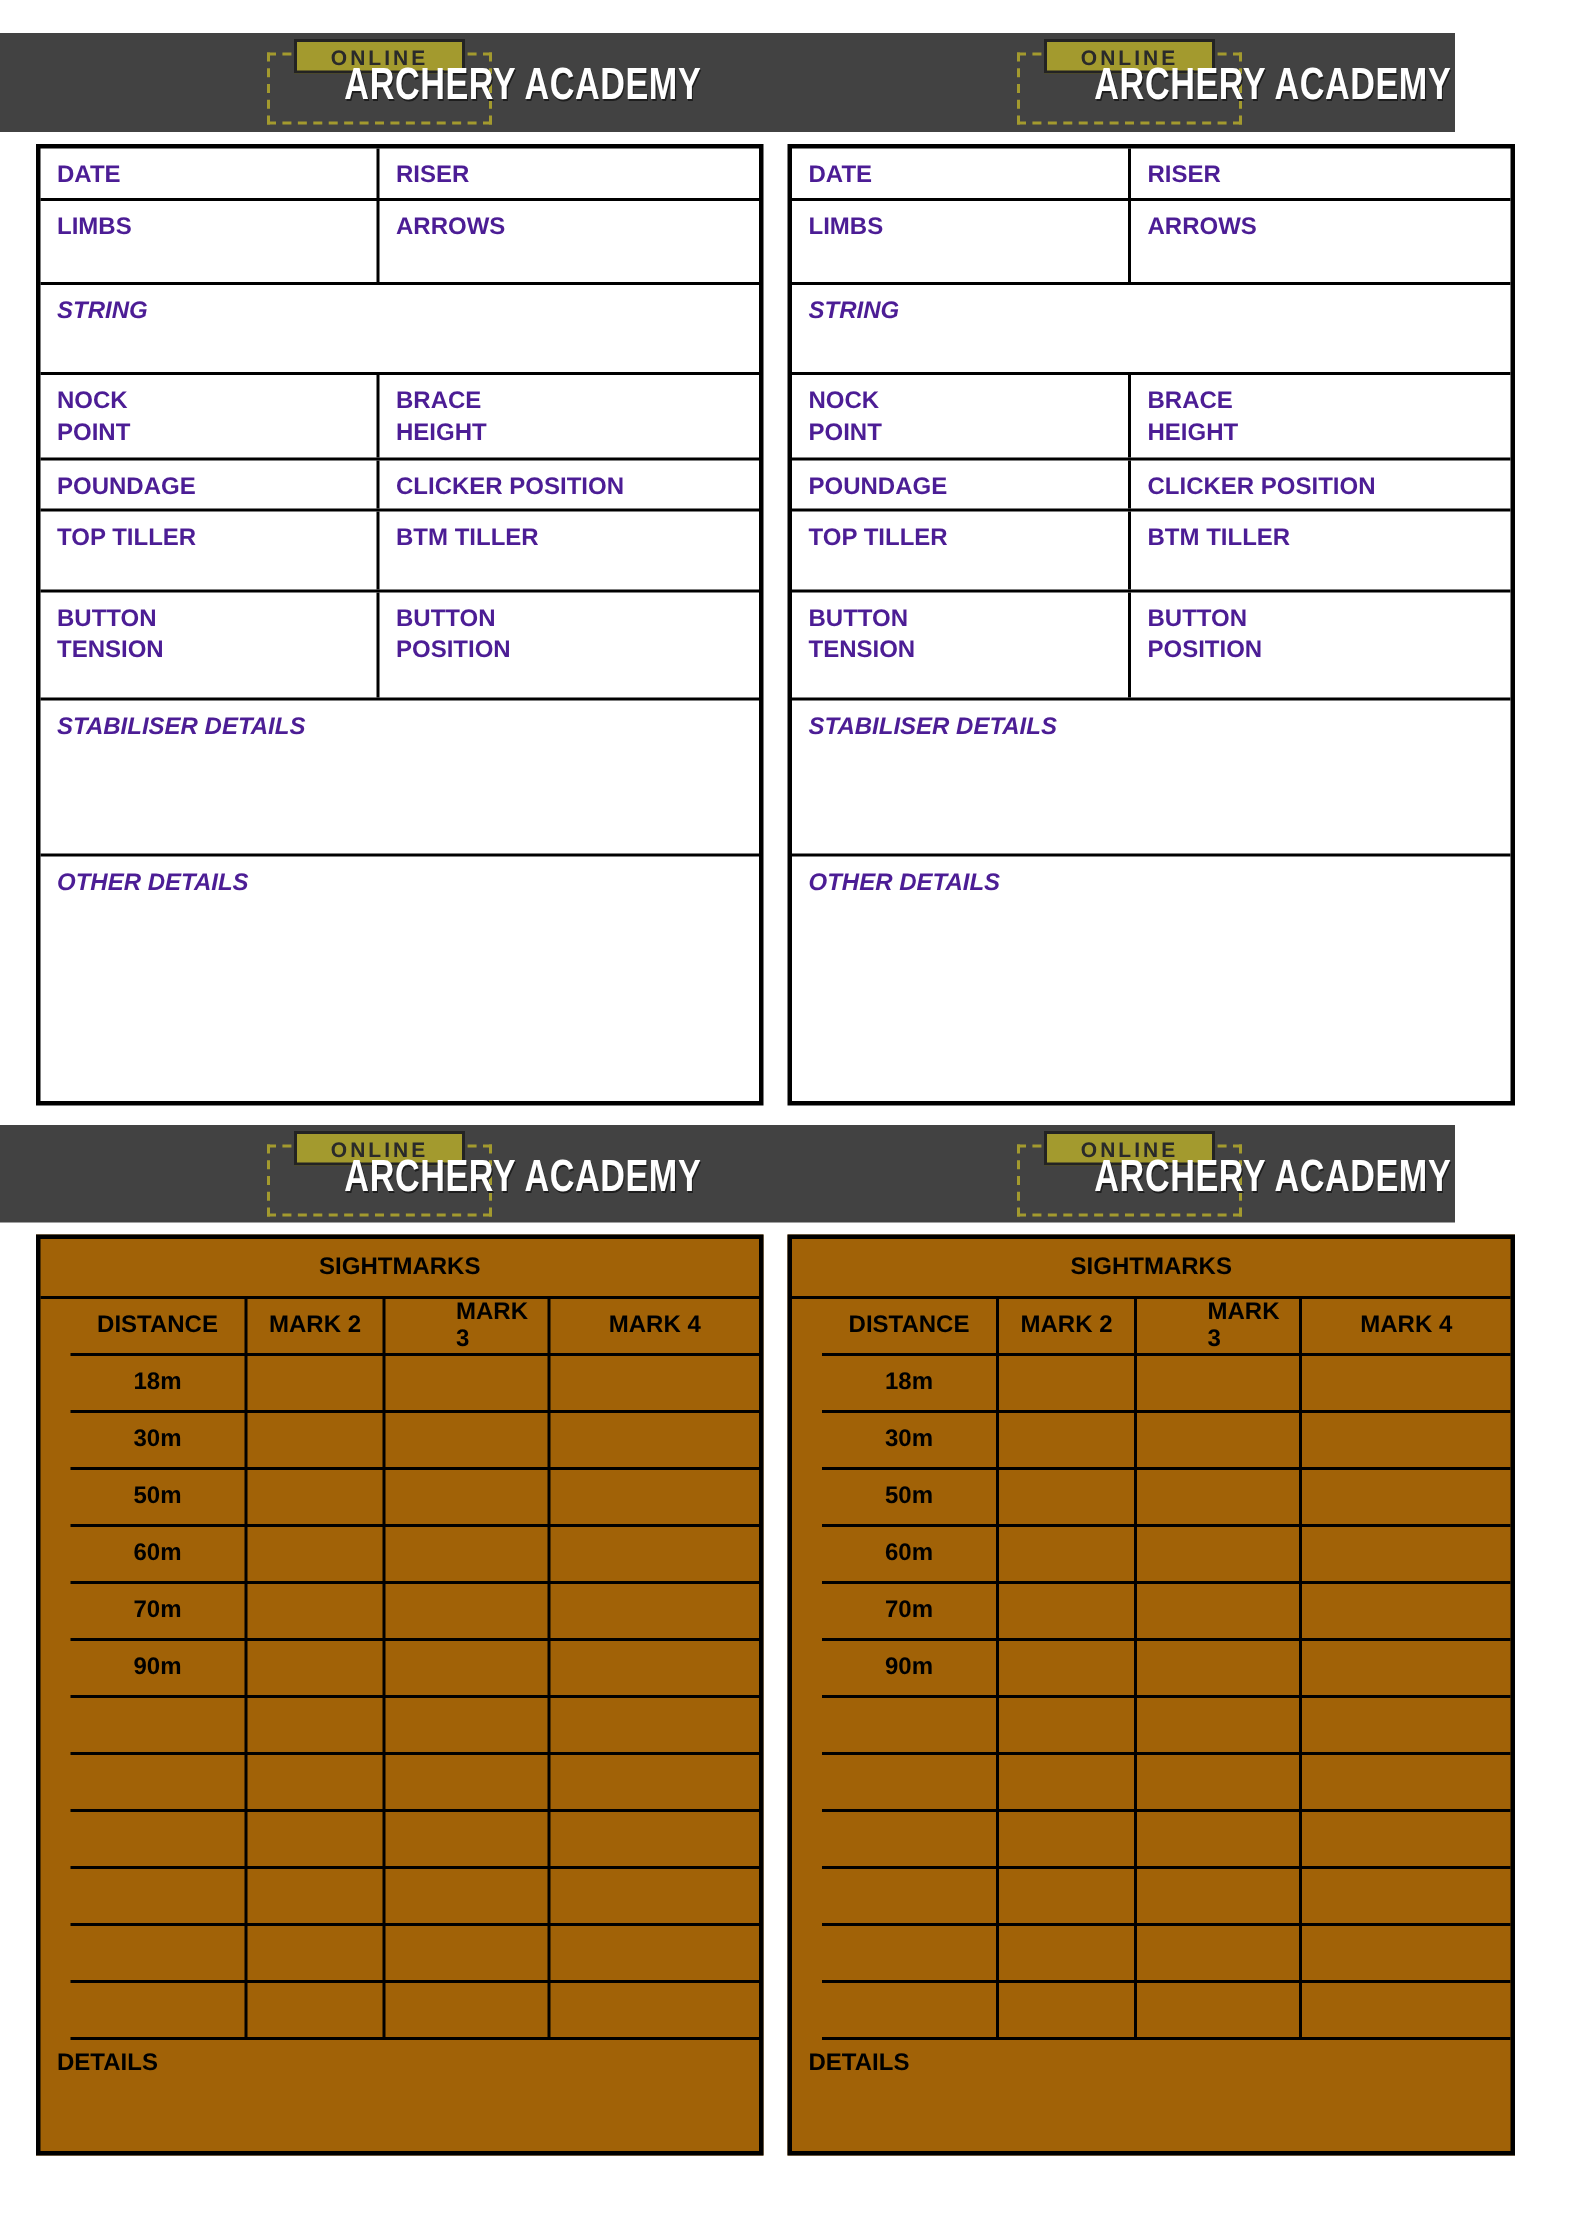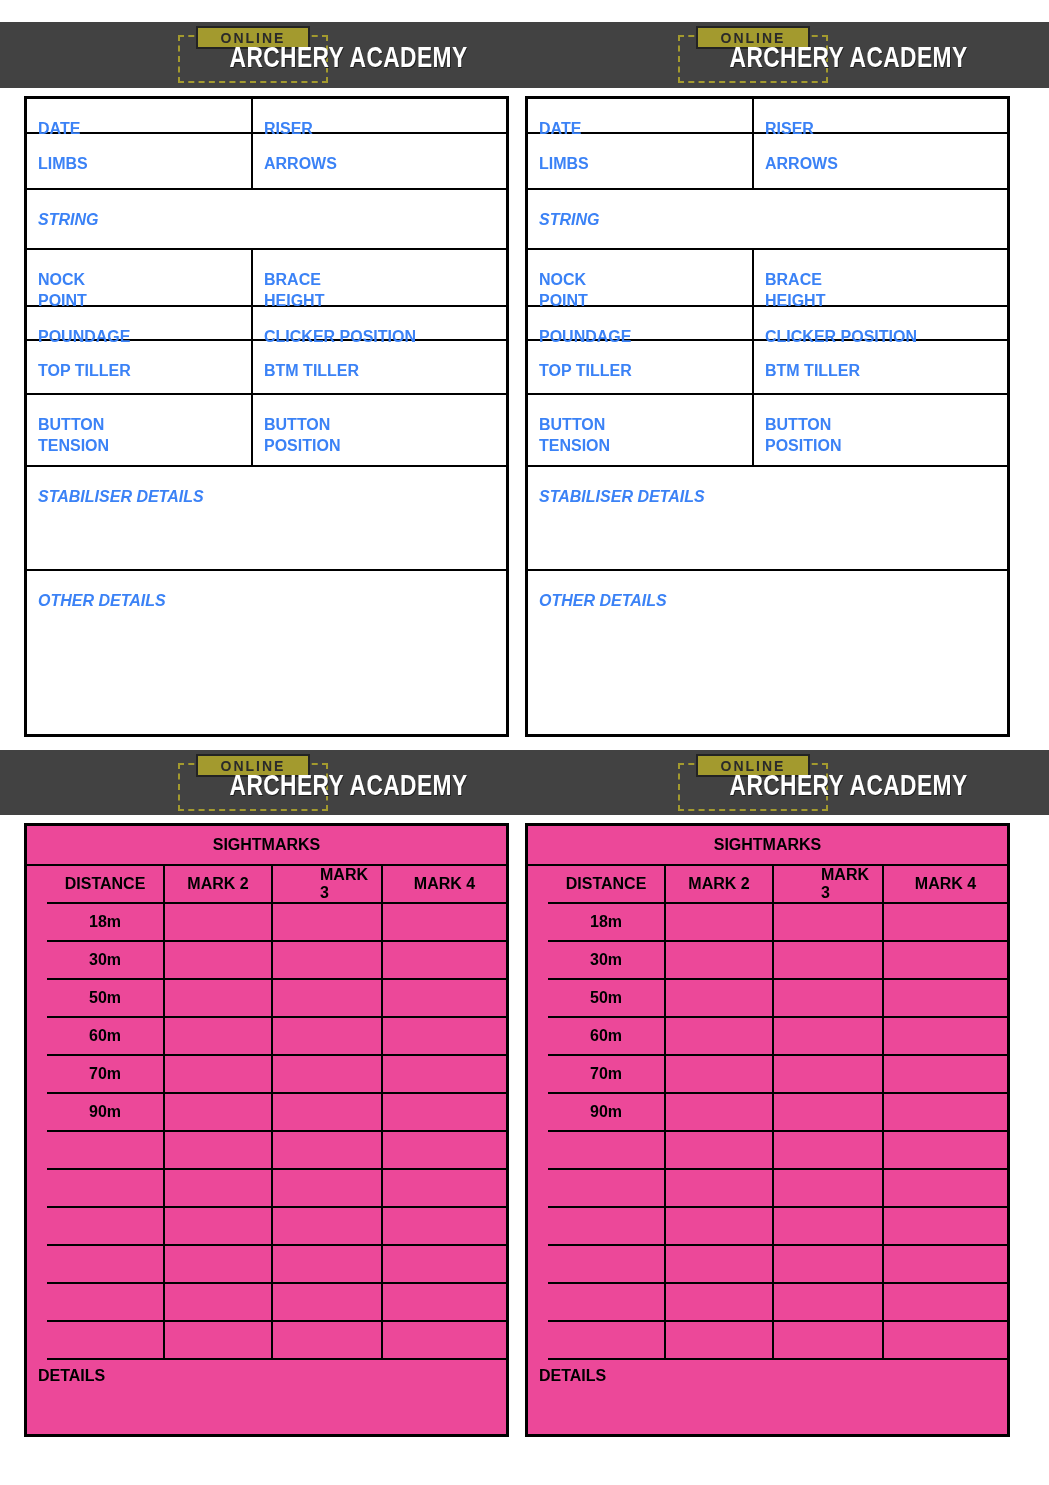--- a/index.html
+++ b/index.html
@@ -5,51 +5,51 @@
   :root{
     --accent:#a39a2e;
     --banner-bg:#424242;
     --line:#000;
   }
   *{box-sizing:border-box;margin:0;padding:0;}
   body{background:#ffffff;font-family:"Liberation Sans",sans-serif;}
   .page{position:relative;width:1049px;height:1485px;background:#ffffff;overflow:hidden;}
 
   
-  .banner{position:absolute;left:0;width:1049px;background:var(--banner-bg);}
+  .banner{position:absolute;left:0;width:970px;background:var(--banner-bg);}
   .logo{position:absolute;top:13px;width:150px;height:48px;border:2px dashed var(--accent);}
   .logo-tab{position:absolute;top:-11px;left:50%;transform:translateX(-50%);
     width:114px;height:23px;background:var(--accent);border:2px solid #232323;
     display:flex;align-items:center;justify-content:center;}
   .logo-tab span{font-size:14px;font-weight:bold;letter-spacing:2px;color:#2a2a2a;}
   .logo-main{position:absolute;left:12px;right:0;top:3px;text-align:left;white-space:nowrap;}
   .logo-main span{display:inline-block;transform:scaleX(0.76);transform-origin:center;
     font-size:30px;font-weight:bold;color:#ffffff;letter-spacing:0.5px;
     text-shadow:1px 1px 0 #1e1e1e;}
 
   
   .eq-table{position:absolute;top:96px;width:485px;height:641px;border:3px solid var(--line);background:#fff;}
   .eq-row{display:flex;border-bottom:2px solid var(--line);}
   .eq-row.last{border-bottom:none;}
-  .eq-cell{padding:19px 11px;font-size:16px;font-weight:bold;color:#3b82f6;
+  .eq-cell{padding:7px 11px;font-size:16px;font-weight:bold;color:#4c1d95;
     white-space:pre-line;line-height:21px;}
   .eq-cell.c1{flex:none;width:226px;border-right:2px solid var(--line);}
   .eq-cell.c2{flex:1;}
   .eq-cell.full{flex:1;font-style:italic;}
 
   
   .sm-table{position:absolute;top:823px;width:485px;height:614px;border:3px solid var(--line);
-    background:#ec4899;display:flex;flex-direction:column;}
+    background:#a16207;display:flex;flex-direction:column;}
   .sm-title{height:40px;border-bottom:2px solid var(--line);display:flex;align-items:center;
     justify-content:center;font-size:16px;font-weight:bold;color:#000;}
   .sm-row{display:flex;height:38px;border-bottom:2px solid var(--line);flex:none;margin-left:20px;}
   .sm-cell{display:flex;align-items:center;justify-content:center;
     font-size:16px;font-weight:bold;color:#000;border-right:2px solid var(--line);}
   .sm-cell.w1{flex:none;width:118px;}
-  .sm-cell.w2{flex:none;width:108px;}
+  .sm-cell.w2{flex:none;width:92px;}
   .sm-cell.w3{flex:none;width:110px;padding-left:47px;}
   .sm-cell.w4{flex:1;border-right:none;}
   .sm-details{flex:1;padding:7px 11px;font-size:16px;font-weight:bold;color:#000;border-radius:14px;}
 </style>
 </head>
 <body>
 
 <div class="page">
 
   <div class="banner" style="top:22px;height:66px;">

